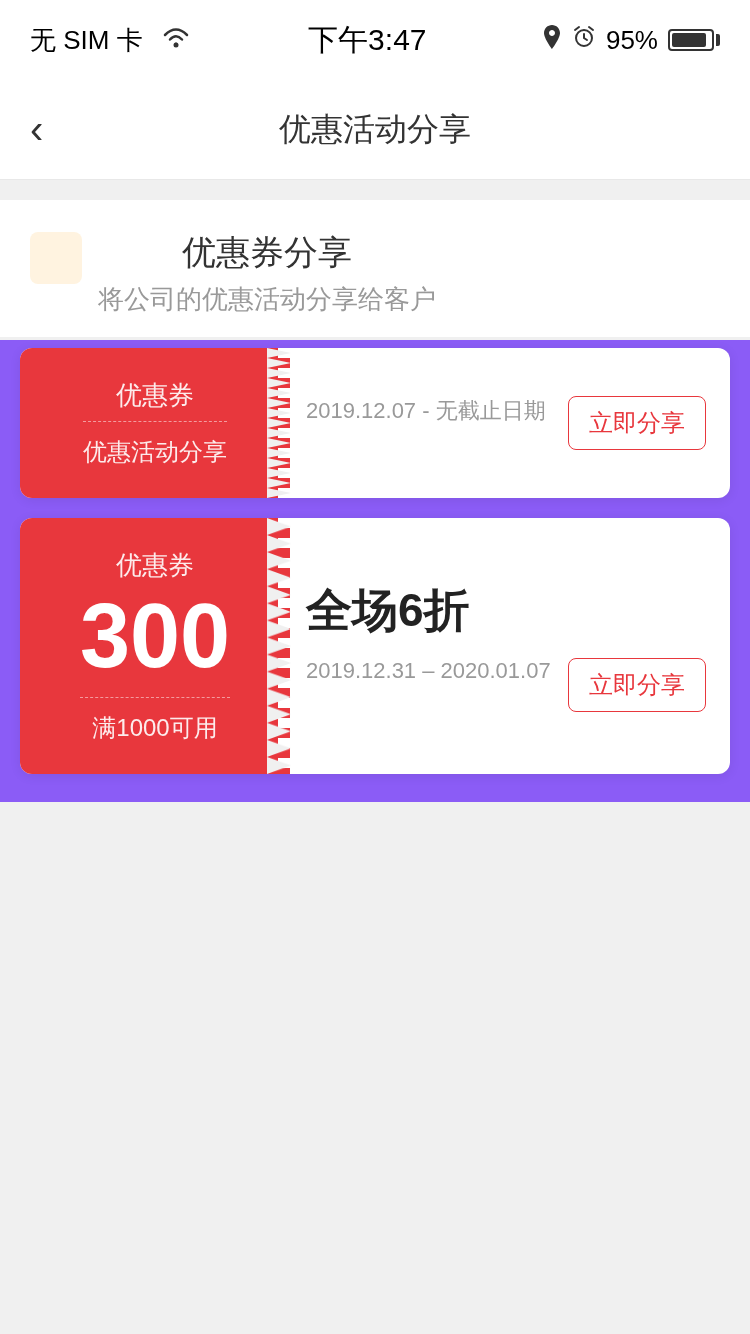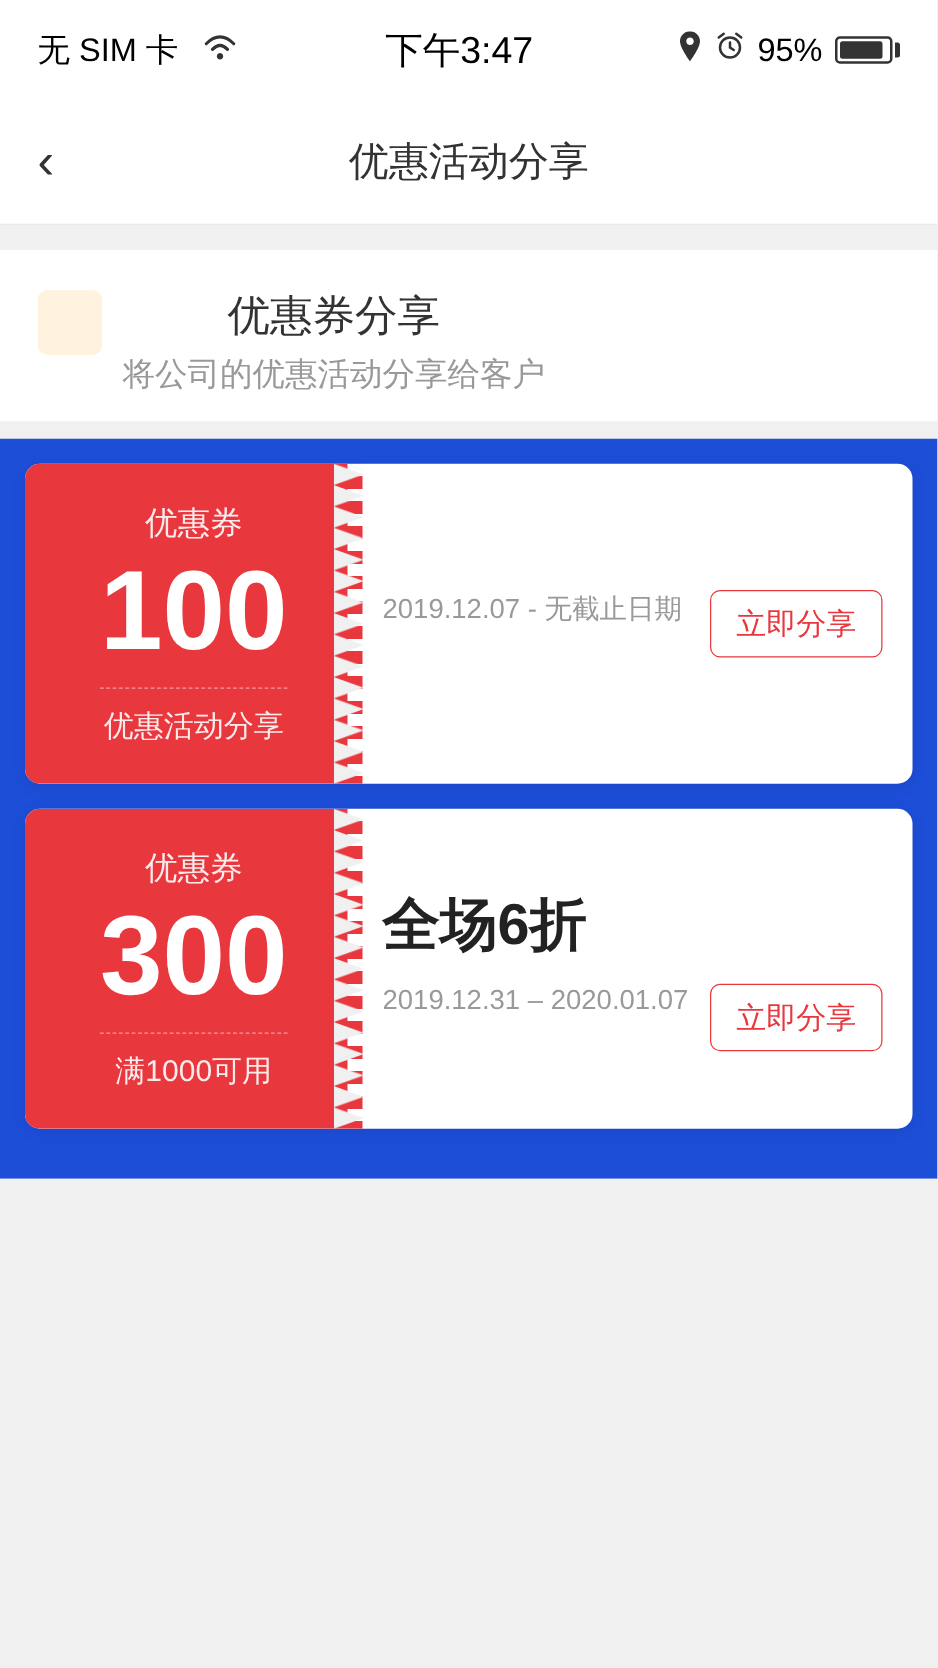--- a/index.html
+++ b/index.html
@@ -113,26 +113,26 @@
       color: #333;
     }
     .section-text .section-desc {
       font-size: 26px;
       color: #999;
       margin-top: 6px;
     }
 
     
     .coupon-list {
-      padding: 20px 20px;
+      padding: 8px 20px;
       display: flex;
       flex-direction: column;
       gap: 0;
-      background: #1d4ed8;
-      margin-top: 14px;
+      background: #8b5cf6;
+      margin-top: 3px;
     }
 
     
     .coupon-card {
       display: flex;
       background: #fff;
       border-radius: 12px;
       overflow: hidden;
       box-shadow: 0 2px 12px rgba(0,0,0,0.08);
       margin-bottom: 20px;
@@ -310,21 +310,20 @@
       <svg style="position:absolute;right:-1px;top:0;height:100%;width:24px;z-index:2;" viewBox="0 0 24 300" preserveAspectRatio="none">
         <defs>
           <pattern id="zigzag1" x="0" y="0" width="24" height="20" patternUnits="userSpaceOnUse">
             <polygon points="0,0 24,10 0,20" fill="#f0f0f0"></polygon>
           </pattern>
         </defs>
         <rect width="24" height="300" fill="url(#zigzag1)"></rect>
       </svg>
       <div class="coupon-left-inner">
         <div class="coupon-label">优惠券</div>
-        <div class="coupon-amount">100</div>
         <hr class="coupon-divider">
         <div class="coupon-condition">优惠活动分享</div>
       </div>
     </div>
     <div class="coupon-right">
       <div class="coupon-meta">
         <span class="coupon-date">2019.12.07 - 无截止日期</span>
         <button class="share-btn">立即分享</button>
       </div>
     </div>

